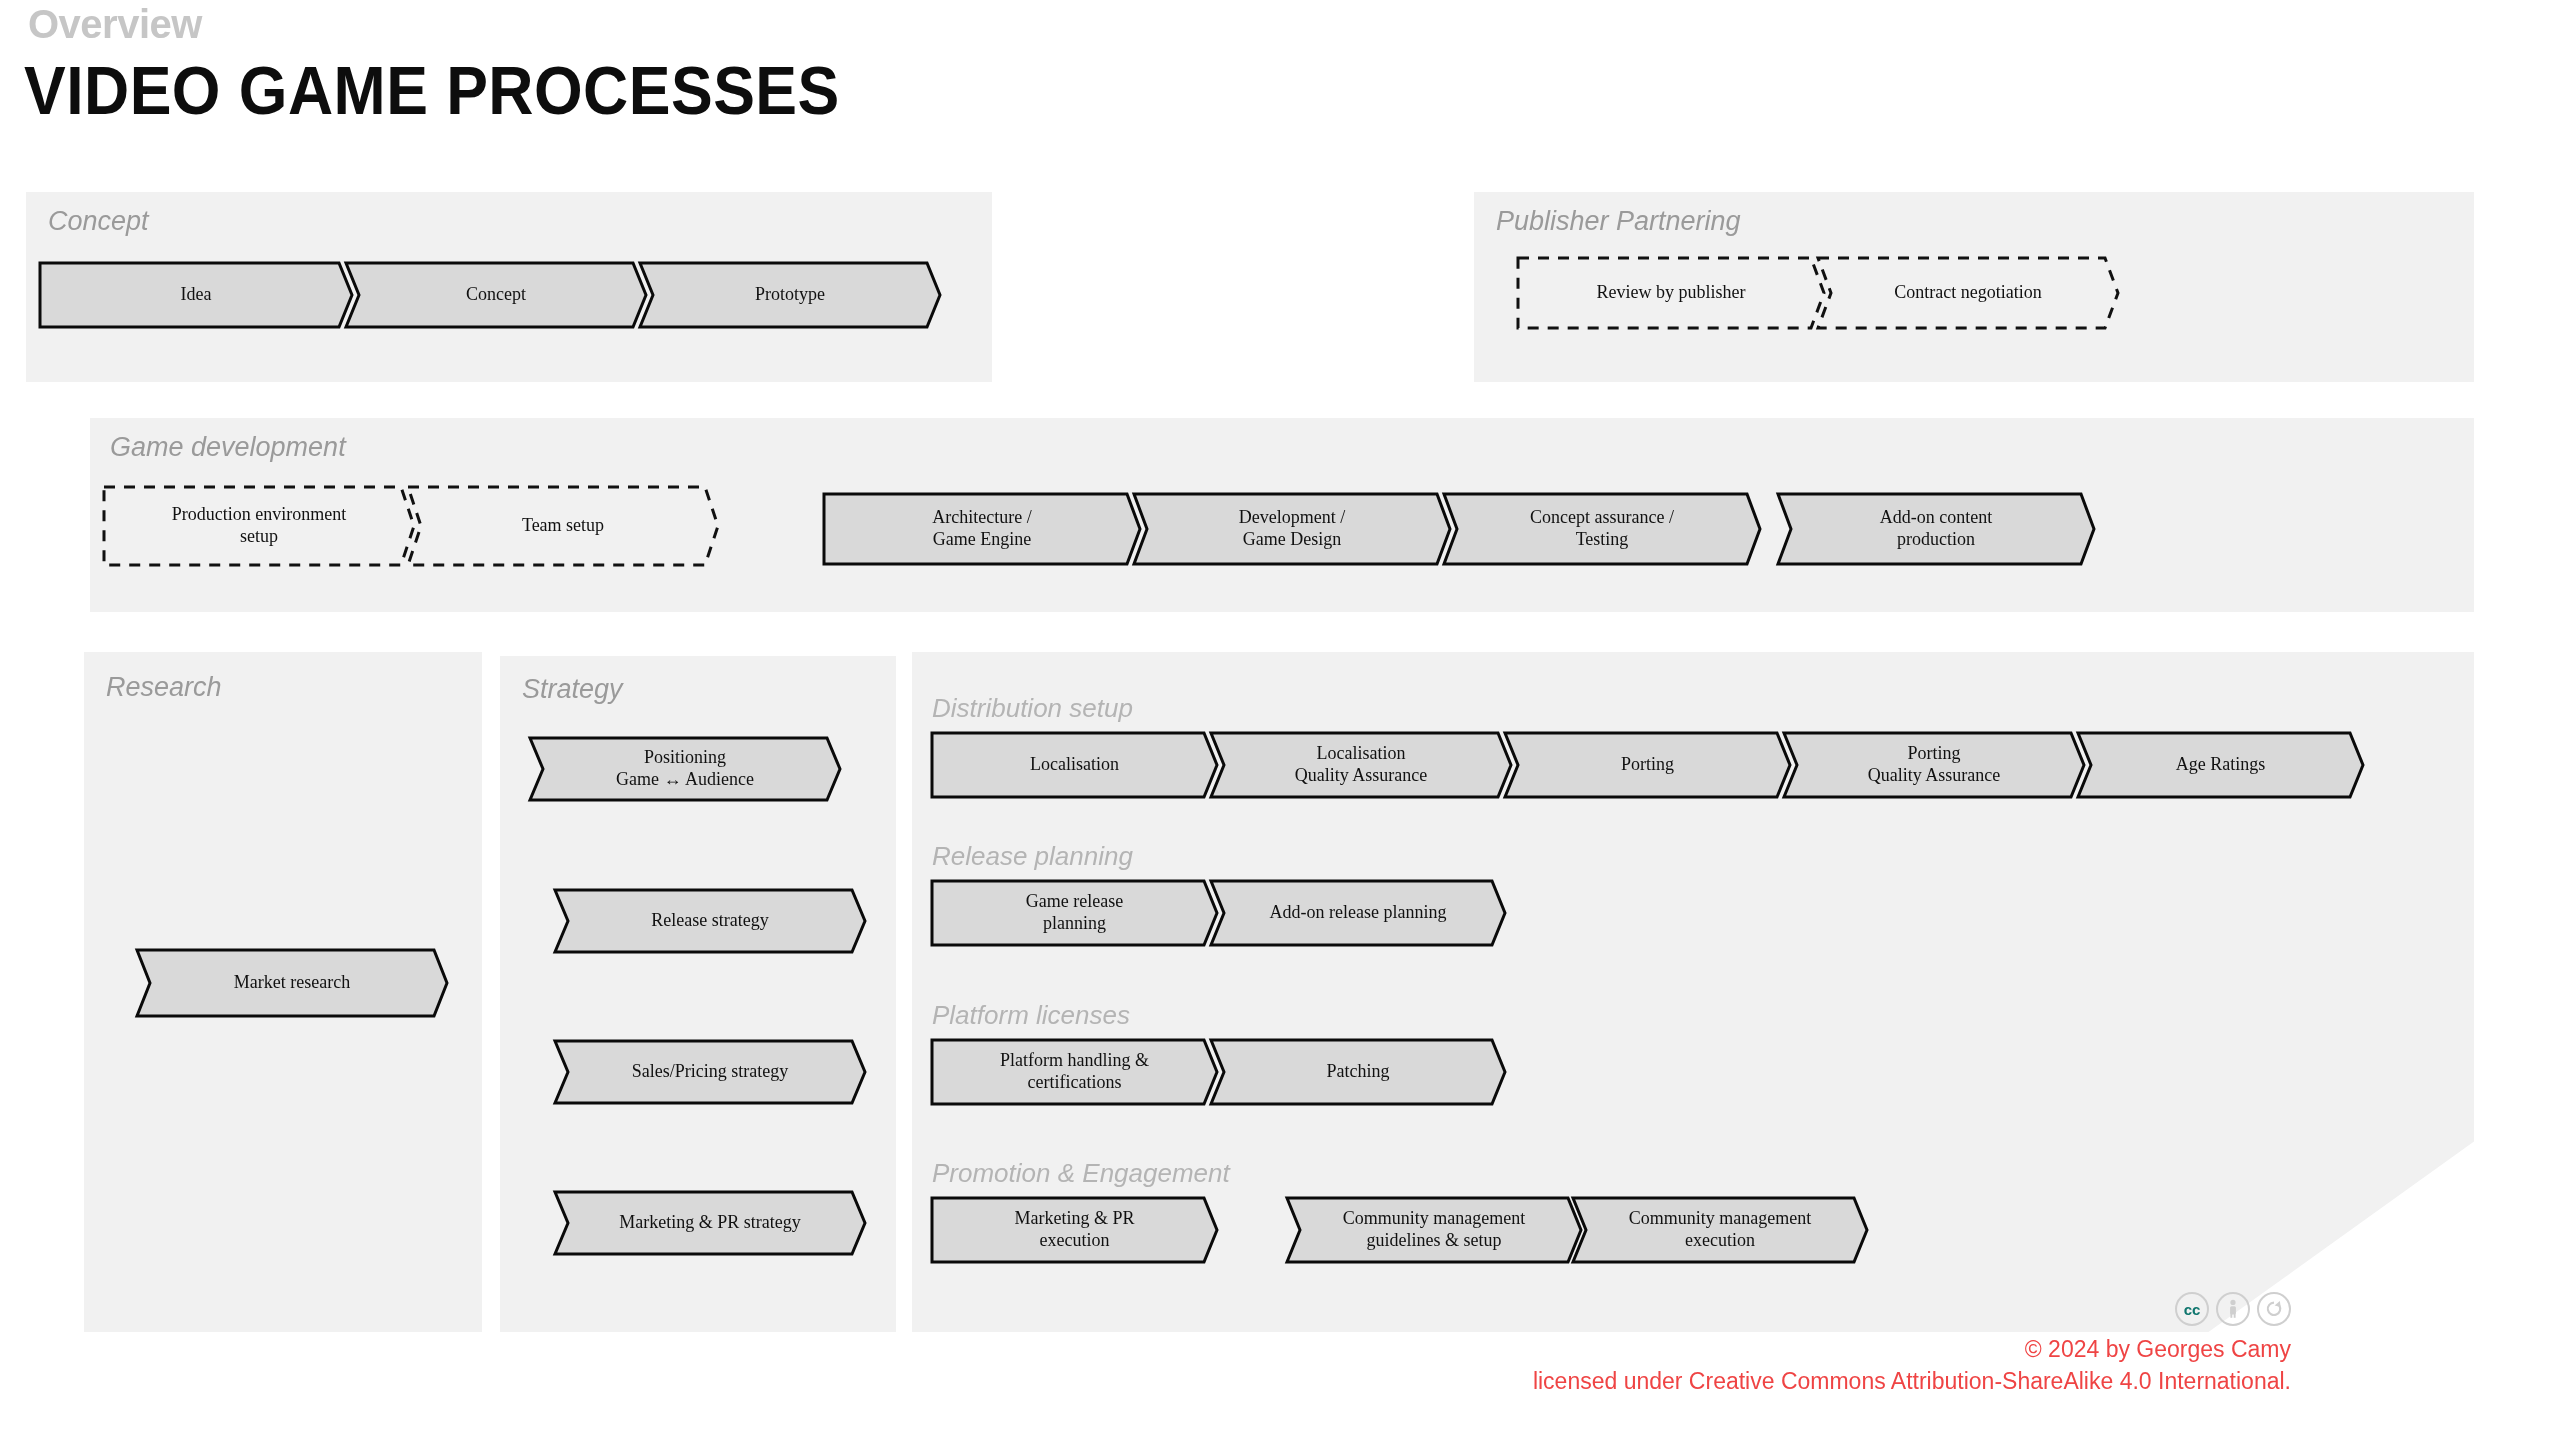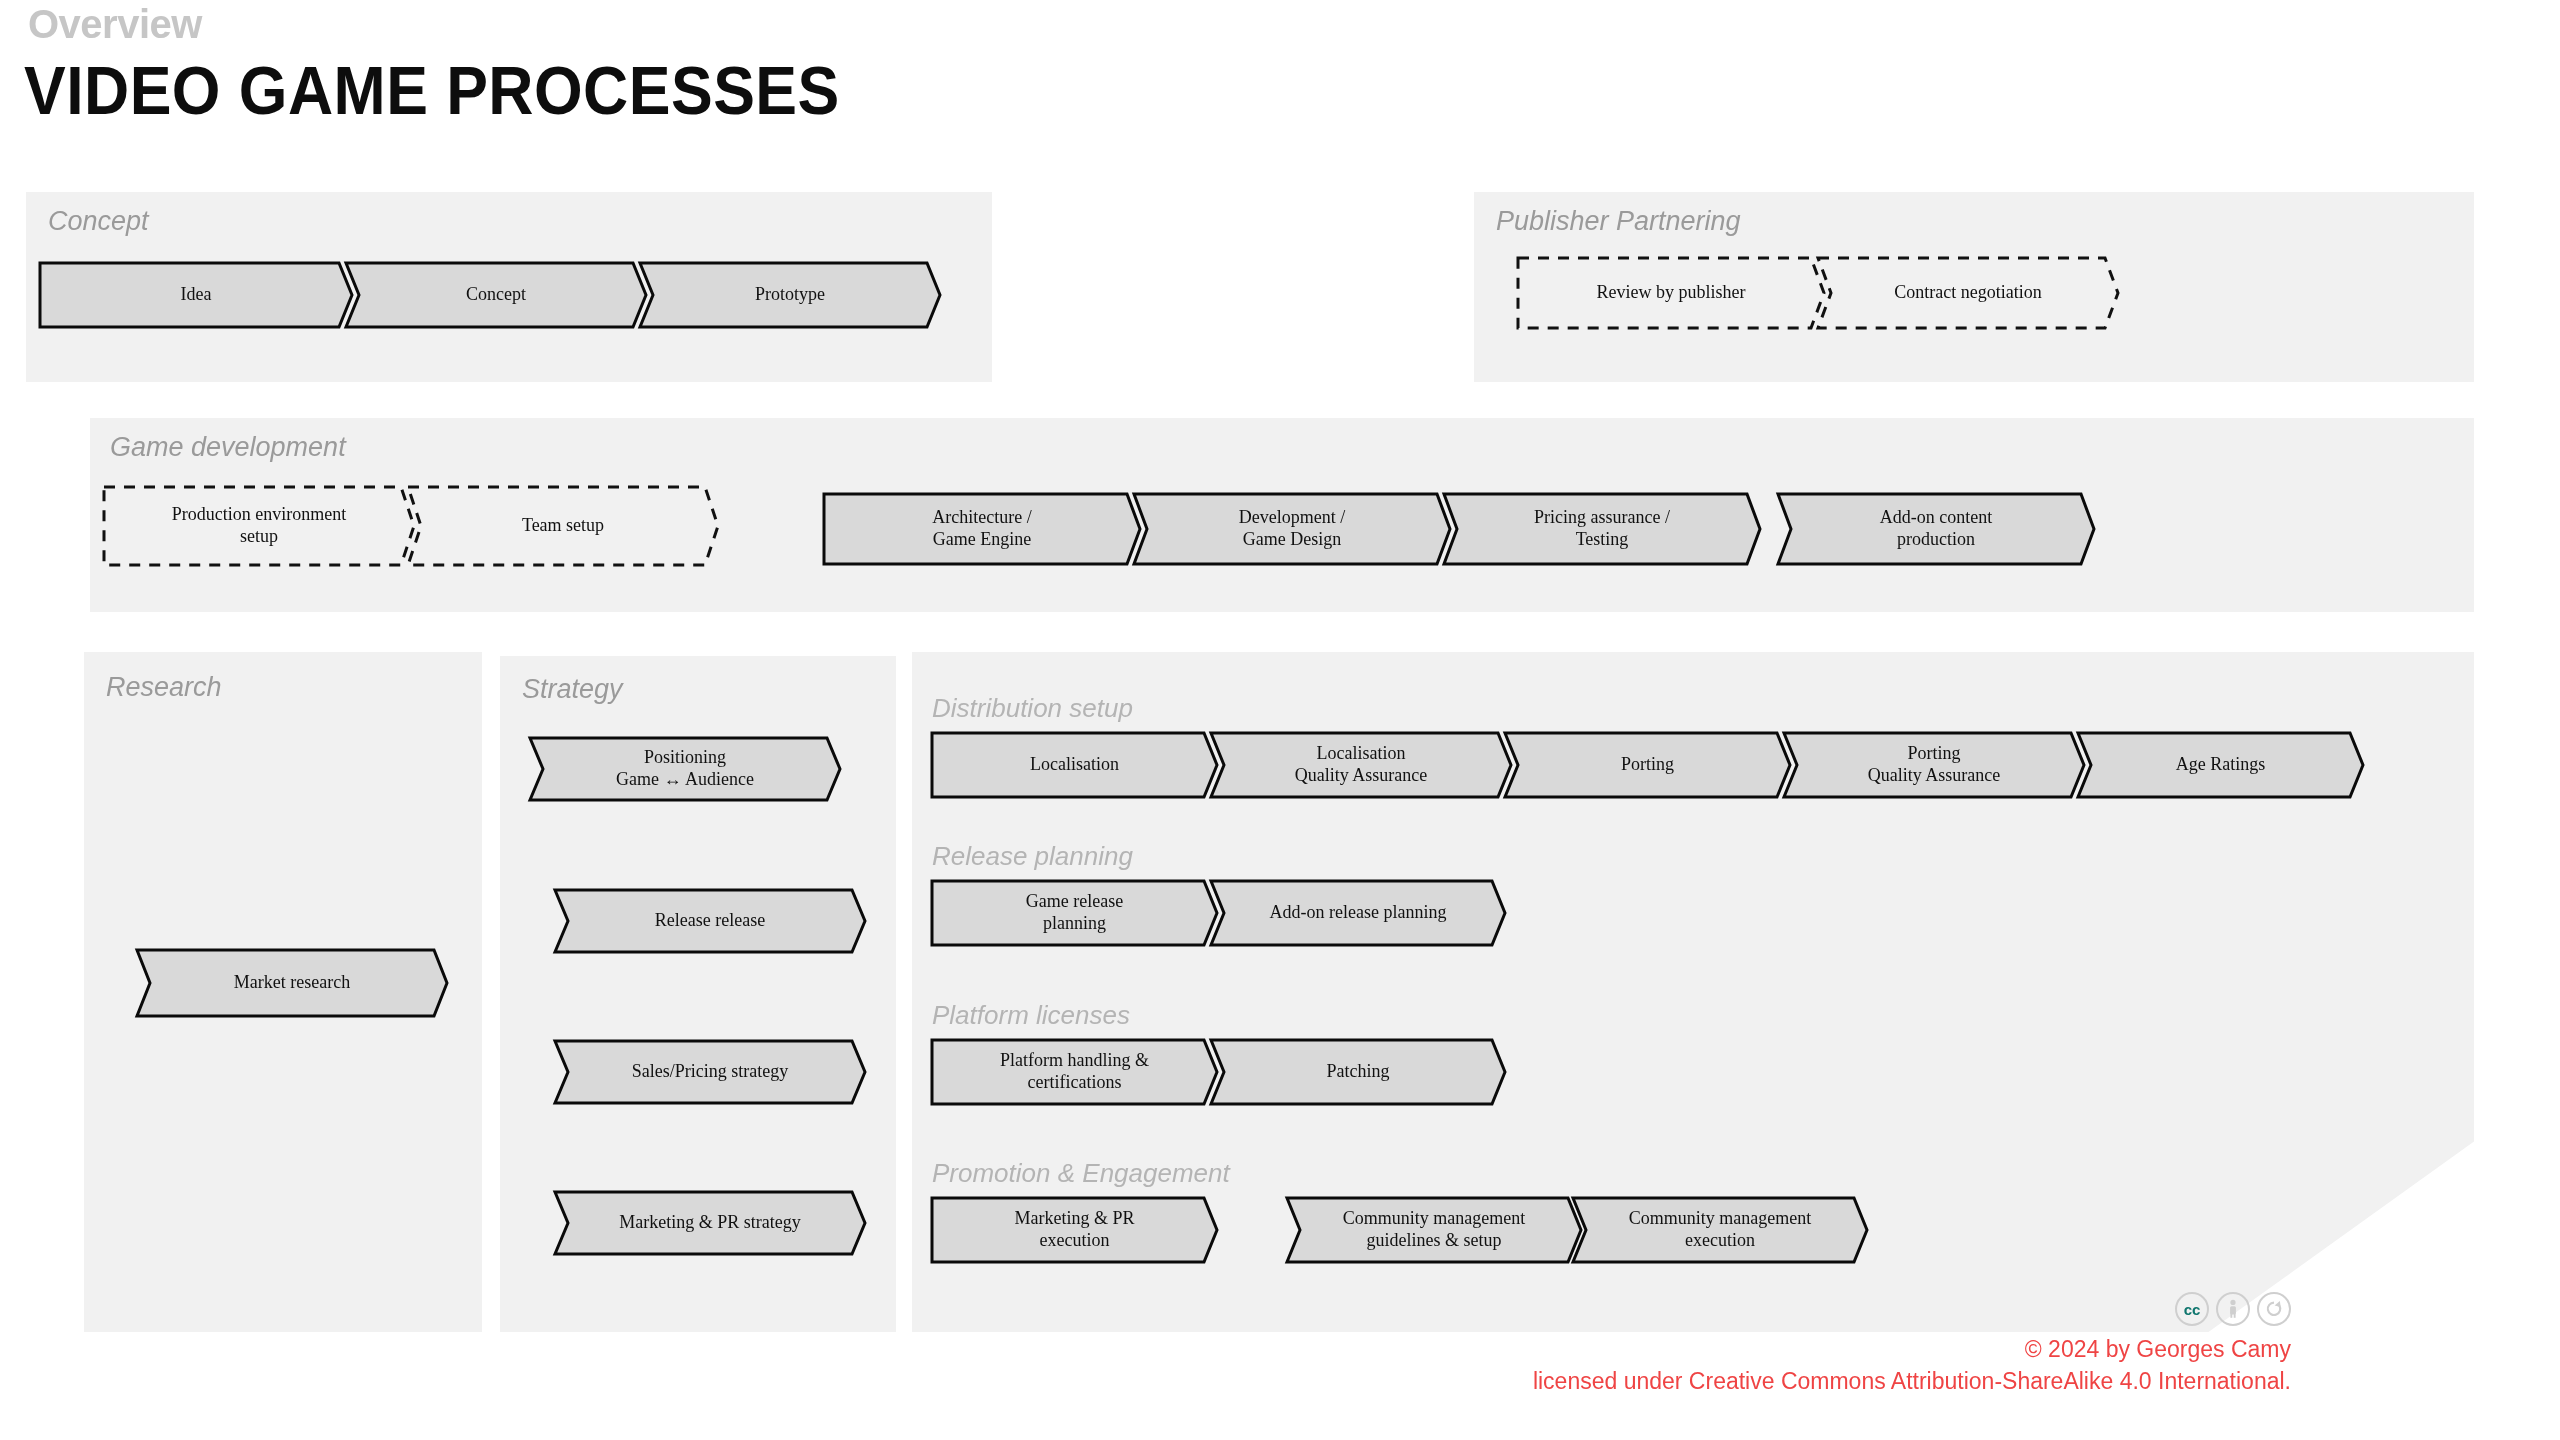--- a/index.html
+++ b/index.html
@@ -204,21 +204,21 @@
         <svg viewBox="0 0 316 70" preserveAspectRatio="none">
           <path class="fillpath" d="M 0,0 L 303,0 L 316,35 L 303,70 L 0,70 L 13,35 Z"></path>
         </svg>
         <span class="lbl">Development /
 Game Design</span>
       </div>
       <div class="chev" style="left: 1444px; top: 494px; width: 316px; height: 70px;">
         <svg viewBox="0 0 316 70" preserveAspectRatio="none">
           <path class="fillpath" d="M 0,0 L 303,0 L 316,35 L 303,70 L 0,70 L 13,35 Z"></path>
         </svg>
-        <span class="lbl">Pricing assurance /
+        <span class="lbl">Concept assurance /
 Testing</span>
       </div>
       <div class="chev" style="left: 1778px; top: 494px; width: 316px; height: 70px;">
         <svg viewBox="0 0 316 70" preserveAspectRatio="none">
           <path class="fillpath" d="M 0,0 L 303,0 L 316,35 L 303,70 L 0,70 L 13,35 Z"></path>
         </svg>
         <span class="lbl">Add-on content
 production</span>
       </div>
     </div>
@@ -241,21 +241,21 @@
         <svg viewBox="0 0 310 62" preserveAspectRatio="none">
           <path class="fillpath" d="M 0,0 L 297,0 L 310,31 L 297,62 L 0,62 L 13,31 Z"></path>
         </svg>
         <span class="lbl">Positioning
 Game ↔ Audience</span>
       </div>
       <div class="chev" style="left: 555px; top: 890px; width: 310px; height: 62px;">
         <svg viewBox="0 0 310 62" preserveAspectRatio="none">
           <path class="fillpath" d="M 0,0 L 297,0 L 310,31 L 297,62 L 0,62 L 13,31 Z"></path>
         </svg>
-        <span class="lbl">Release release</span>
+        <span class="lbl">Release strategy</span>
       </div>
       <div class="chev" style="left: 555px; top: 1041px; width: 310px; height: 62px;">
         <svg viewBox="0 0 310 62" preserveAspectRatio="none">
           <path class="fillpath" d="M 0,0 L 297,0 L 310,31 L 297,62 L 0,62 L 13,31 Z"></path>
         </svg>
         <span class="lbl">Sales/Pricing strategy</span>
       </div>
       <div class="chev" style="left: 555px; top: 1192px; width: 310px; height: 62px;">
         <svg viewBox="0 0 310 62" preserveAspectRatio="none">
           <path class="fillpath" d="M 0,0 L 297,0 L 310,31 L 297,62 L 0,62 L 13,31 Z"></path>

